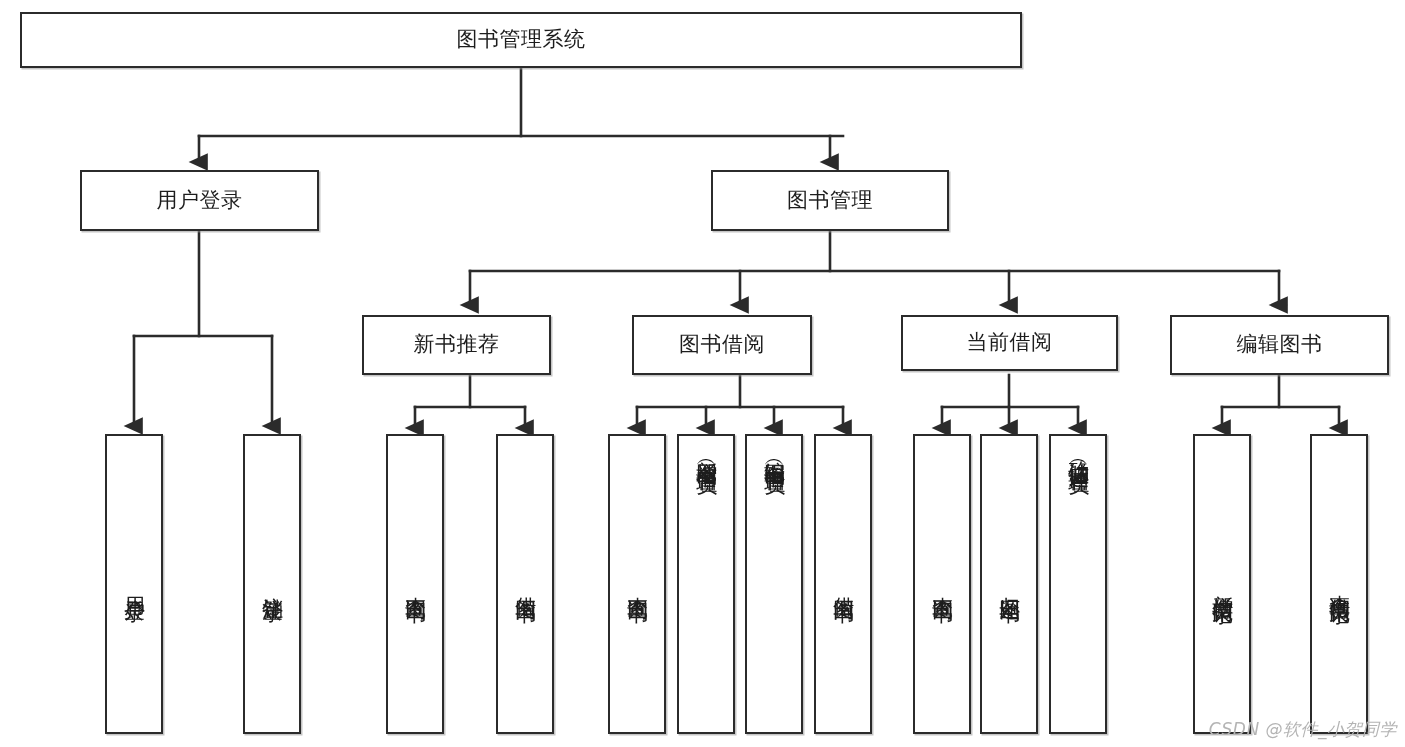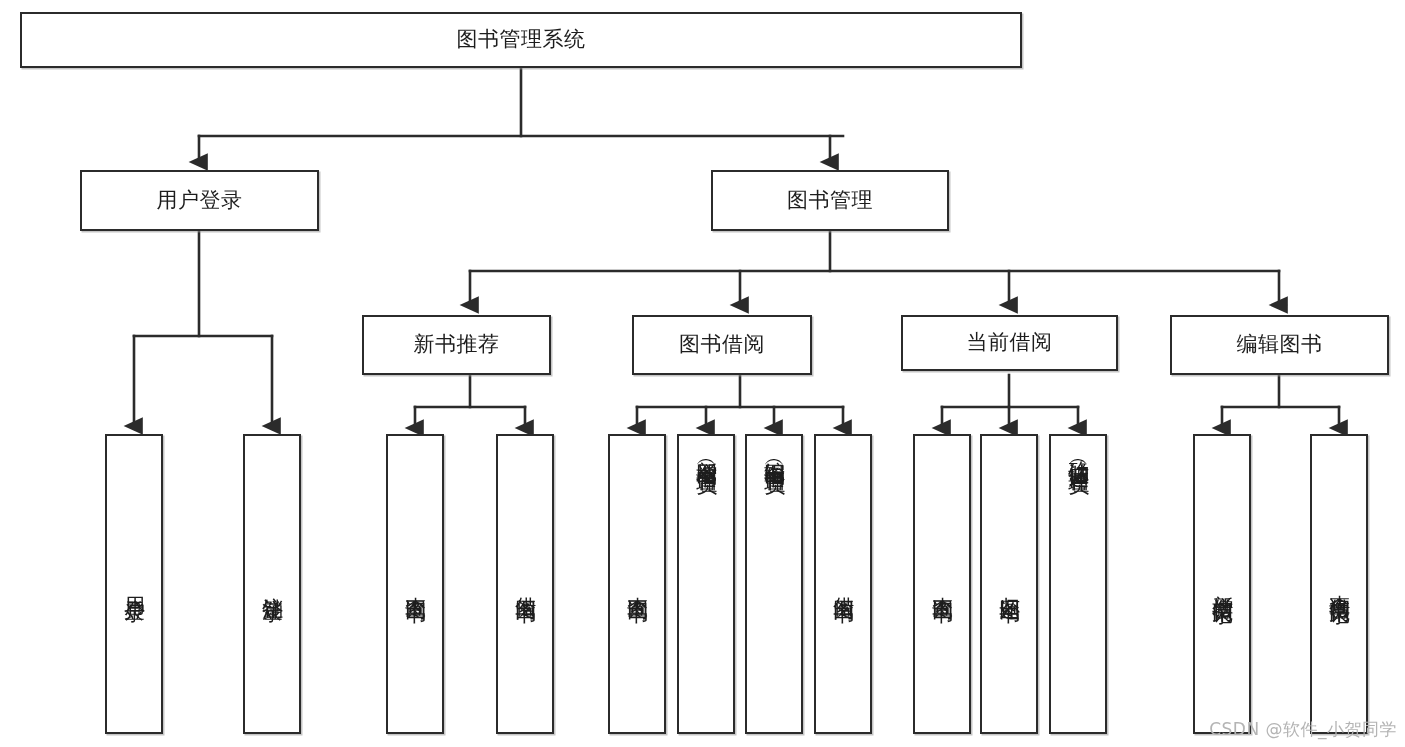--- a/index.html
+++ b/index.html
@@ -65,20 +65,21 @@
   }
   #watermark {
     position: absolute;
     right: 8px;
     bottom: 6px;
     font-size: 17px;
     color: #b4b4b4;
     letter-spacing: 0.5px;
     white-space: nowrap;
     font-family: "DejaVu Sans", "Liberation Sans", sans-serif;
+    font-style: italic;
   }
 </style>
 </head>
 <body>
 
 <div id="diagram-root">
 
   <svg id="wire-layer" viewBox="0 0 1405 747" width="1405" height="747">
     <defs>
       <marker id="arrowhead" markerWidth="9" markerHeight="9" refX="4.2" refY="4.2" orient="auto" markerUnits="strokeWidth">

